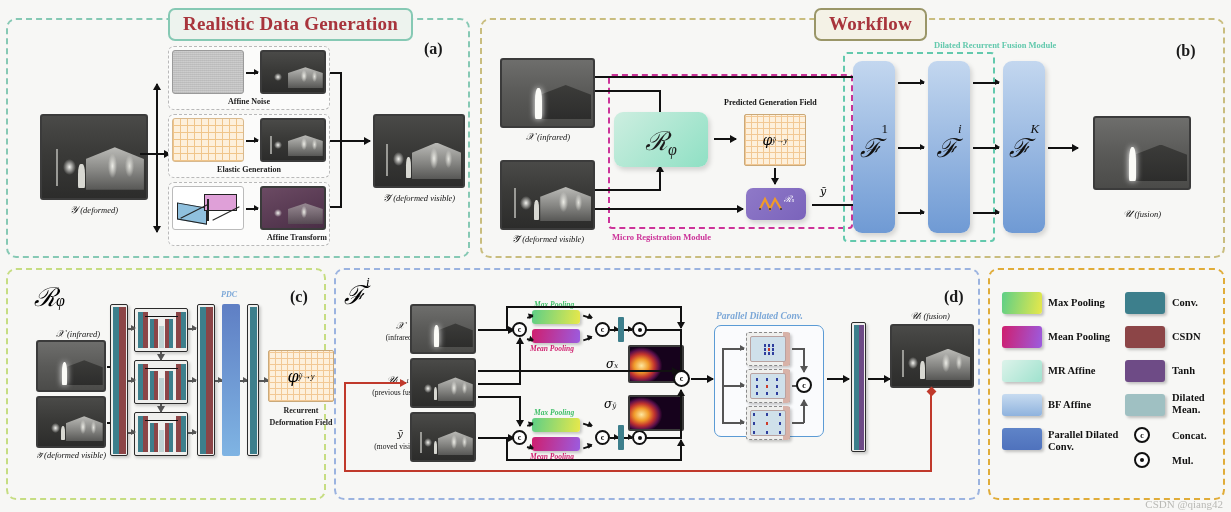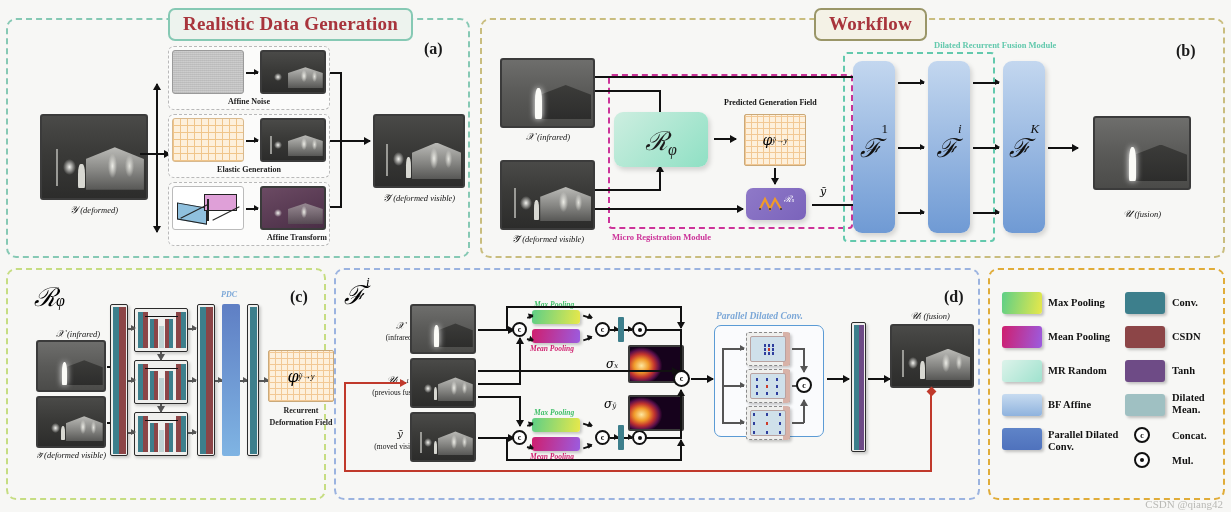--- a/index.html
+++ b/index.html
@@ -669,21 +669,21 @@
 <div class="ln red" style="left:344px; top:382px; width:2px; height:90px;"></div>
 <div class="ar red" style="left:344px; top:382px; width:62px;"></div>
 
 <div class="panel p-l"></div>
 
 <div class="lg-sw sw-max" style="left:1002px; top:292px;"></div>
 <div class="lg-txt" style="left:1048px; top:297px;">Max Pooling</div>
 <div class="lg-sw sw-mean" style="left:1002px; top:326px;"></div>
 <div class="lg-txt" style="left:1048px; top:331px;">Mean Pooling</div>
 <div class="lg-sw sw-mr" style="left:1002px; top:360px;"></div>
-<div class="lg-txt" style="left:1048px; top:365px;">MR Random</div>
+<div class="lg-txt" style="left:1048px; top:365px;">MR Affine</div>
 <div class="lg-sw sw-bf" style="left:1002px; top:394px;"></div>
 <div class="lg-txt" style="left:1048px; top:399px;">BF Affine</div>
 <div class="lg-sw sw-pdc" style="left:1002px; top:428px;"></div>
 <div class="lg-txt" style="left:1048px; top:429px; width:74px;">Parallel Dilated Conv.</div>
 
 <div class="lg-sw sw-conv" style="left:1125px; top:292px;"></div>
 <div class="lg-txt" style="left:1172px; top:297px;">Conv.</div>
 <div class="lg-sw sw-gelu" style="left:1125px; top:326px;"></div>
 <div class="lg-txt" style="left:1172px; top:331px;">CSDN</div>
 <div class="lg-sw sw-tanh" style="left:1125px; top:360px;"></div>

